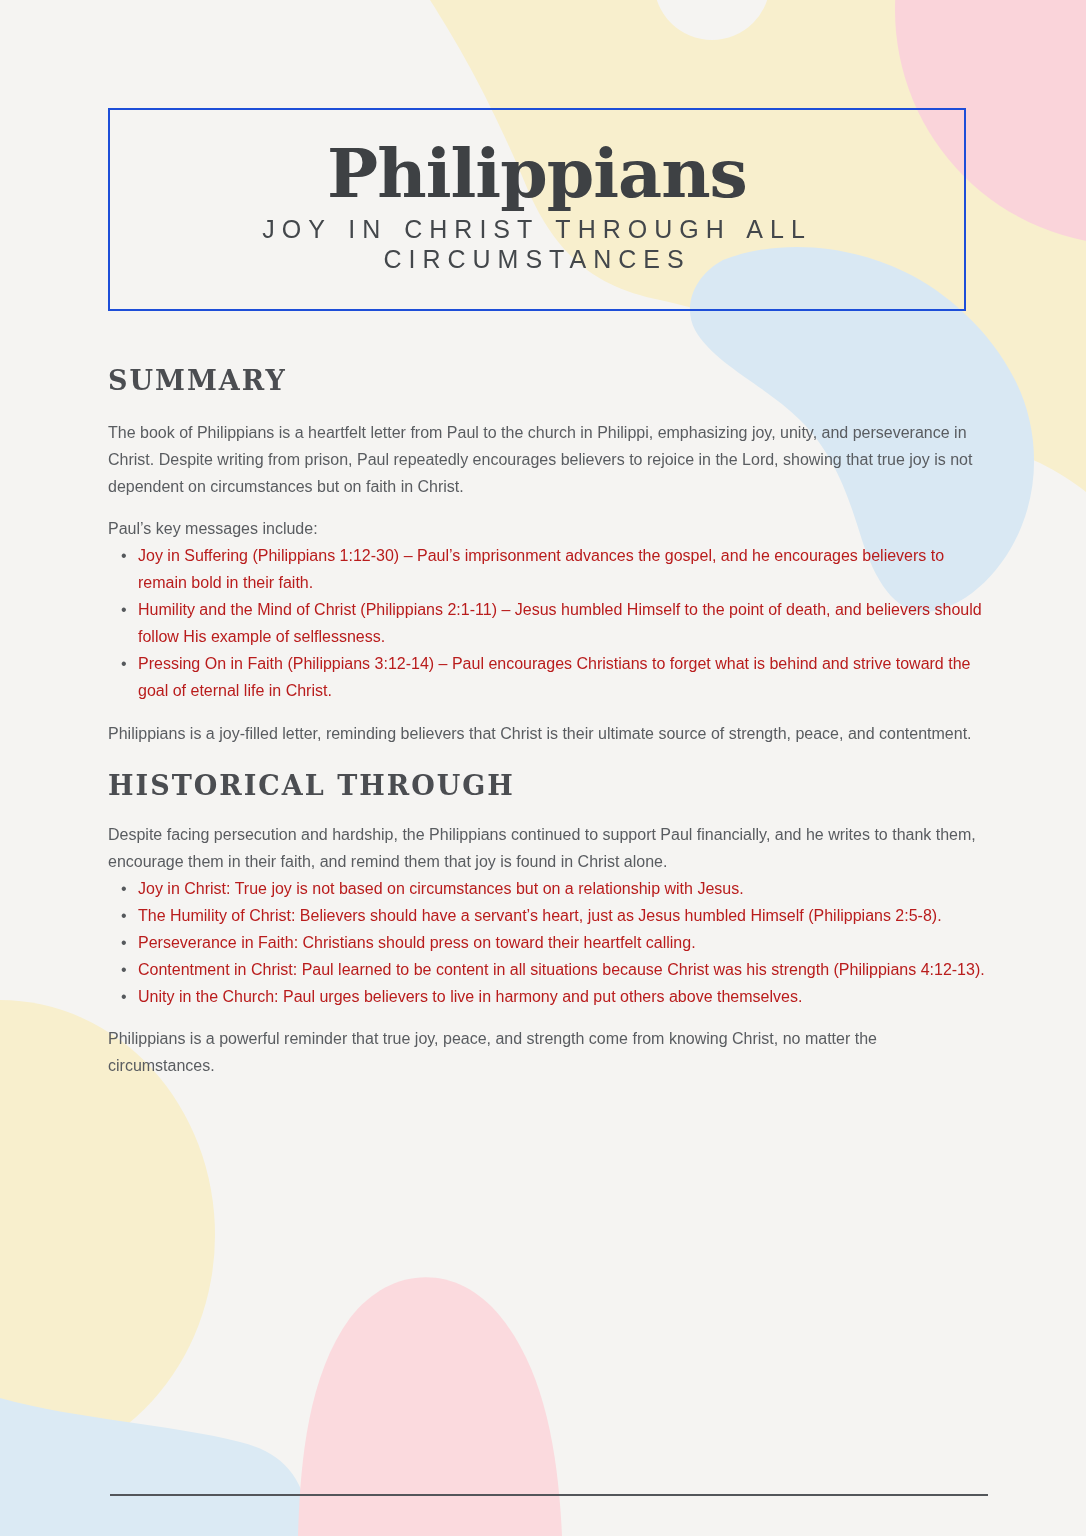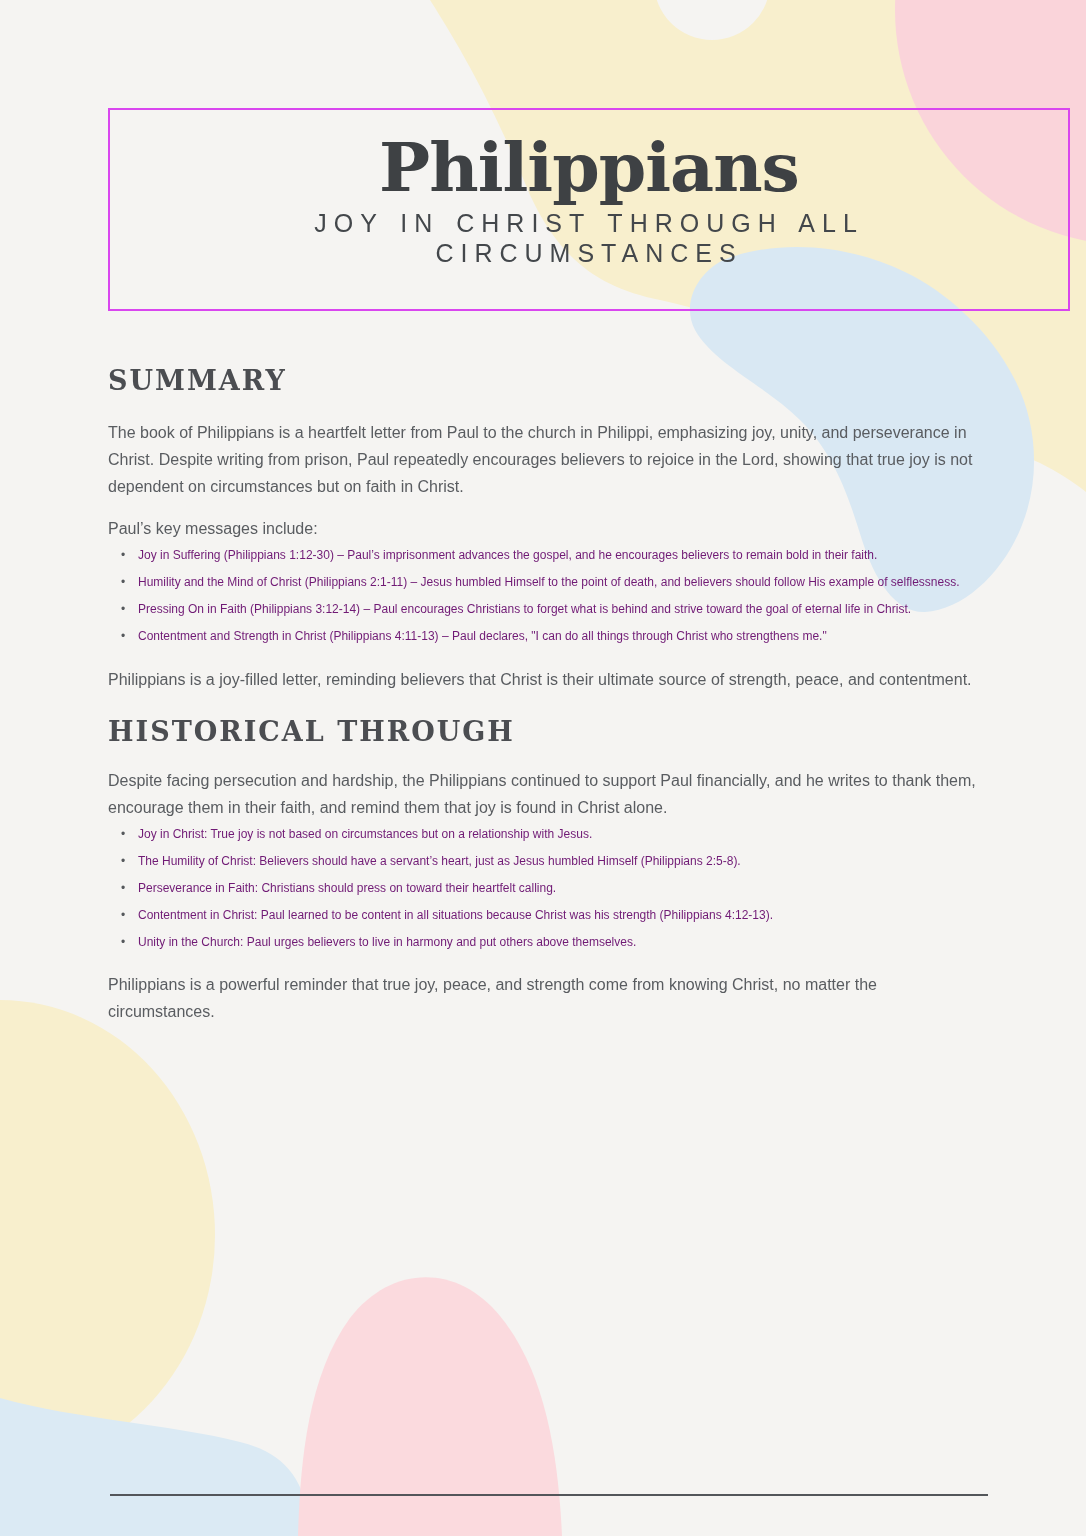--- a/index.html
+++ b/index.html
@@ -4,22 +4,22 @@
 <style>
   html,body{margin:0;padding:0;}
   body{
     width:1086px;height:1536px;position:relative;overflow:hidden;
     background:#f5f4f2;
     font-family:"Liberation Sans", sans-serif;
   }
   .decor{position:absolute;left:0;top:0;width:1086px;height:1536px;}
   .content{position:absolute;left:108px;top:108px;width:880px;}
   .header-box{
-    box-sizing:border-box;width:962px;height:203px;
-    border:2px solid #d946ef;text-align:center;padding-top:16px;
+    box-sizing:border-box;width:858px;height:203px;
+    border:2px solid #1d4ed8;text-align:center;padding-top:22px;
     margin:0 0 57px 0;background:transparent;
   }
   h1{
     font-family:"DejaVu Serif", serif;font-weight:700;
     font-size:68px;line-height:82px;margin:0;color:#3e4144;letter-spacing:-1px;
   }
   .subtitle-line{
     font-size:25px;line-height:30px;letter-spacing:7px;word-spacing:3px;
     color:#43474b;white-space:nowrap;
   }
@@ -29,21 +29,21 @@
     color:#4b4d51;margin:0 0 25px 0;
   }
   h2.mt-hc{margin-top:26px;margin-bottom:18px;}
   h2.mt-kt{margin-top:30px;margin-bottom:14px;}
   p{margin:0;font-size:16px;line-height:27px;color:#595c60;}
   p.intro{margin-bottom:15px;}
   p.after-list{margin-top:16px;}
   p.para-gap{margin-top:22px;}
   p.closing{margin-top:15px;}
   ul{margin:0;padding:0 0 0 30px;list-style:none;}
-  li{position:relative;font-size:12px;line-height:27px;color:#701a75;}
+  li{position:relative;font-size:16px;line-height:27px;color:#b91c1c;}
   li::before{content:"\2022";position:absolute;left:-17px;color:#55585c;}
   .divider{
     position:absolute;left:110px;top:1494px;width:878px;height:2px;
     background:#53565a;
   }
 </style>
 </head>
 <body>
 
 <svg class="decor" viewBox="0 0 1086 1536" xmlns="http://www.w3.org/2000/svg" aria-hidden="true">
@@ -65,21 +65,20 @@
   </div>
 
   <section>
     <h2>SUMMARY</h2>
     <p class="intro">The book of Philippians is a heartfelt letter from Paul to the church in Philippi, emphasizing joy, unity, and perseverance in Christ. Despite writing from prison, Paul repeatedly encourages believers to rejoice in the Lord, showing that true joy is not dependent on circumstances but on faith in Christ.</p>
     <p>Paul’s key messages include:</p>
     <ul>
       <li>Joy in Suffering (Philippians 1:12-30) – Paul’s imprisonment advances the gospel, and he encourages believers to remain bold in their faith.</li>
       <li>Humility and the Mind of Christ (Philippians 2:1-11) – Jesus humbled Himself to the point of death, and believers should follow His example of selflessness.</li>
       <li>Pressing On in Faith (Philippians 3:12-14) – Paul encourages Christians to forget what is behind and strive toward the goal of eternal life in Christ.</li>
-      <li>Contentment and Strength in Christ (Philippians 4:11-13) – Paul declares, "I can do all things through Christ who strengthens me."</li>
     </ul>
     <p class="after-list">Philippians is a joy-filled letter, reminding believers that Christ is their ultimate source of strength, peace, and contentment.</p>
   </section>
 
   <section>
     <h2 class="mt-hc">HISTORICAL THROUGH</h2>
     <p class="para-gap">Despite facing persecution and hardship, the Philippians continued to support Paul financially, and he writes to thank them, encourage them in their faith, and remind them that joy is found in Christ alone.</p>
   </section>
 
   <section>

